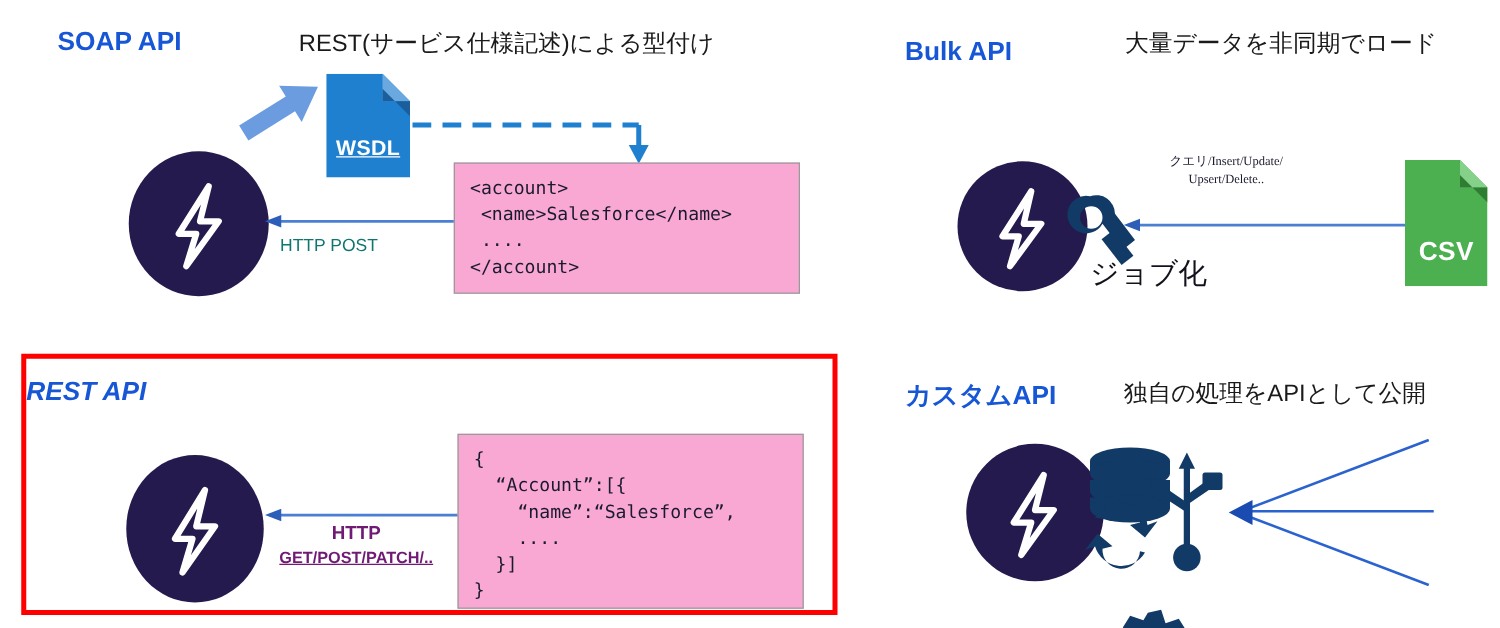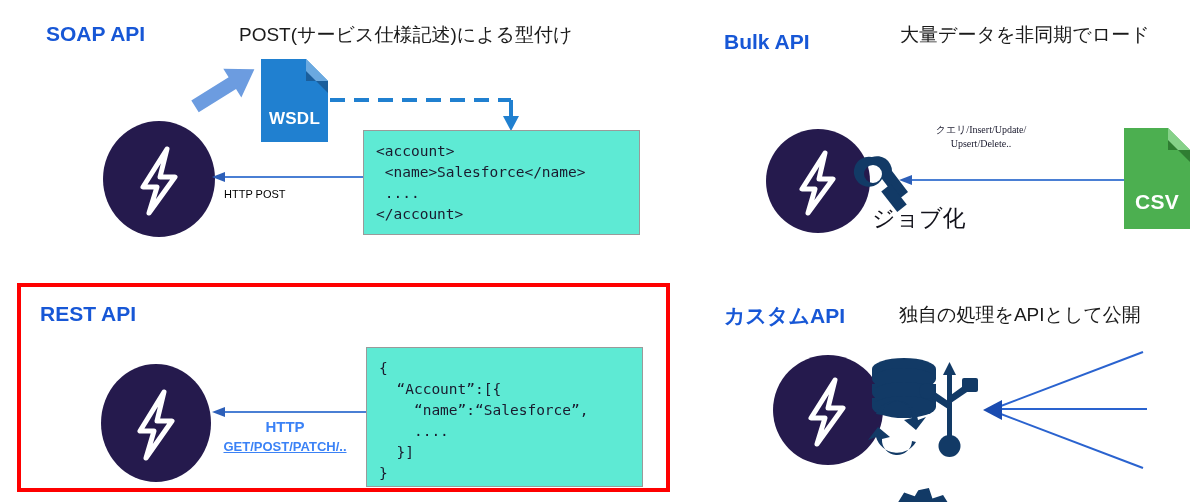--- a/index.html
+++ b/index.html
@@ -29,71 +29,71 @@
   
   .doc{position:absolute;}
   .doc svg{display:block;}
   .doc .doc-label{
     position:absolute;left:0;width:100%;text-align:center;
     color:#ffffff;font-weight:bold;font-size:17px;letter-spacing:.3px;
   }
 
   
   .codebox{
-    position:absolute;background:#5eead4;border:1.5px solid #9a9a9a;
+    position:absolute;background:#f9a8d4;border:1.5px solid #9a9a9a;
     box-sizing:border-box;
   }
   .codebox pre{
     margin:0;padding:10px 12px;color:#1a1a2e;
     font-family:"DejaVu Sans Mono","Liberation Mono",monospace;
     font-size:14.5px;line-height:1.45;white-space:pre;
   }
 
   .arrow-svg{position:absolute;left:0;top:0;overflow:visible;}
 
   .lbl{position:absolute;white-space:nowrap;}
-  .lbl-dark{color:#000000;font-size:11px;}
-  .lbl-blue{color:#3b82f6;font-weight:bold;text-align:center;}
+  .lbl-dark{color:#0f766e;font-size:14px;}
+  .lbl-blue{color:#701a75;font-weight:bold;text-align:center;}
   .lbl-serif{
     color:#1a1a2e;font-size:10px;line-height:1.35;text-align:center;
     font-family:"Liberation Serif","DejaVu Serif",serif;
   }
 
   #rest-frame{
     position:absolute;left:17px;top:283px;width:653px;height:209px;
     border:4px solid #fe0000;box-sizing:border-box;
   }
 </style>
 </head>
 <body>
 
 <div class="quad" id="quad-soap">
 
   <div class="api-title" style="left:46px;top:22px;">SOAP API</div>
-  <div class="api-sub" style="left:239px;top:22px;">POST(サービス仕様記述)による型付け</div>
+  <div class="api-sub" style="left:239px;top:22px;">REST(サービス仕様記述)による型付け</div>
 
   <div class="sf-badge" style="left:103px;top:121px;width:112px;height:116px;">
     <svg viewBox="0 0 112 116" aria-hidden="true">
       <path d="M64 28 L40 66 L54 66 L46 92 L72 56 L57 56 Z" fill="none" stroke="#ffffff" stroke-width="5" stroke-linejoin="round"></path>
     </svg>
   </div>
 
   <svg class="arrow-svg" width="700" height="270">
     <g transform="translate(186,92) rotate(-32)">
       <path d="M0 10 L44 10 L44 0 L70 17 L44 34 L44 24 L0 24 Z" fill="#6c9ce0"></path>
     </g>
   </svg>
 
   <div class="doc" style="left:261px;top:59px;">
     <svg width="67" height="83" viewBox="0 0 67 83">
       <path d="M0 0 H45 L67 22 V83 H0 Z" fill="#2080d0"></path>
       <path d="M45 0 L67 22 H45 Z" fill="#6aa9e0"></path>
       <path d="M45 12 L67 34 V22 H45 Z" fill="#1a5e9c"></path>
     </svg>
-    <div class="doc-label" style="top:50px;">WSDL</div>
+    <div class="doc-label" style="top:50px;text-decoration:underline;">WSDL</div>
   </div>
 
   <svg class="arrow-svg" width="700" height="270">
     <path d="M330 100 H511" stroke="#2080d0" stroke-width="4" fill="none" stroke-dasharray="15 9"></path>
     <path d="M511 100 V118" stroke="#2080d0" stroke-width="4" fill="none"></path>
     <path d="M503 116 L511 131 L519 116 Z" fill="#2080d0"></path>
   </svg>
 
   <svg class="arrow-svg" width="700" height="270">
     <path d="M370 177 H219" stroke="#4a7fd4" stroke-width="2.2" fill="none"></path>
@@ -145,21 +145,21 @@
       <path d="M0 0 H44 L66 22 V101 H0 Z" fill="#4caf50"></path>
       <path d="M44 0 L66 22 H44 Z" fill="#86d189"></path>
       <path d="M44 12 L66 34 V22 H44 Z" fill="#2f7d32"></path>
     </svg>
     <div class="doc-label" style="top:62px;font-size:21px;">CSV</div>
   </div>
 </div>
 
 <div class="quad" id="quad-rest">
 
-  <div class="api-title" style="left:40px;top:32px;">REST API</div>
+  <div class="api-title" style="left:21px;top:32px;font-style:italic;">REST API</div>
 
   <div class="sf-badge" style="left:101px;top:94px;width:110px;height:118px;">
     <svg viewBox="0 0 110 118" aria-hidden="true">
       <path d="M63 28 L39 67 L53 67 L45 94 L71 57 L56 57 Z" fill="none" stroke="#ffffff" stroke-width="5" stroke-linejoin="round"></path>
     </svg>
   </div>
 
   <svg class="arrow-svg" width="700" height="232">
     <path d="M368 142 H219" stroke="#4a7fd4" stroke-width="2.2" fill="none"></path>
     <path d="M225 137 L212 142 L225 147 Z" fill="#2d5fb8"></path>

